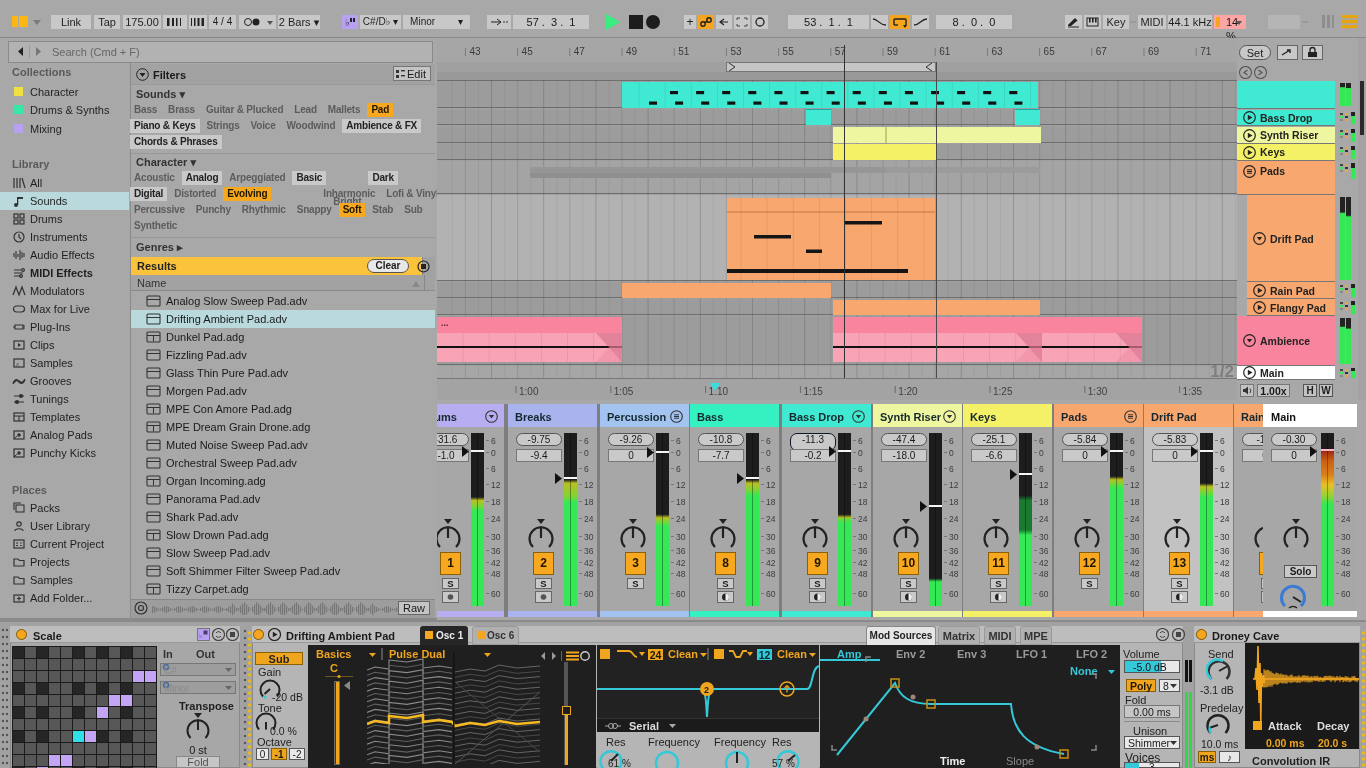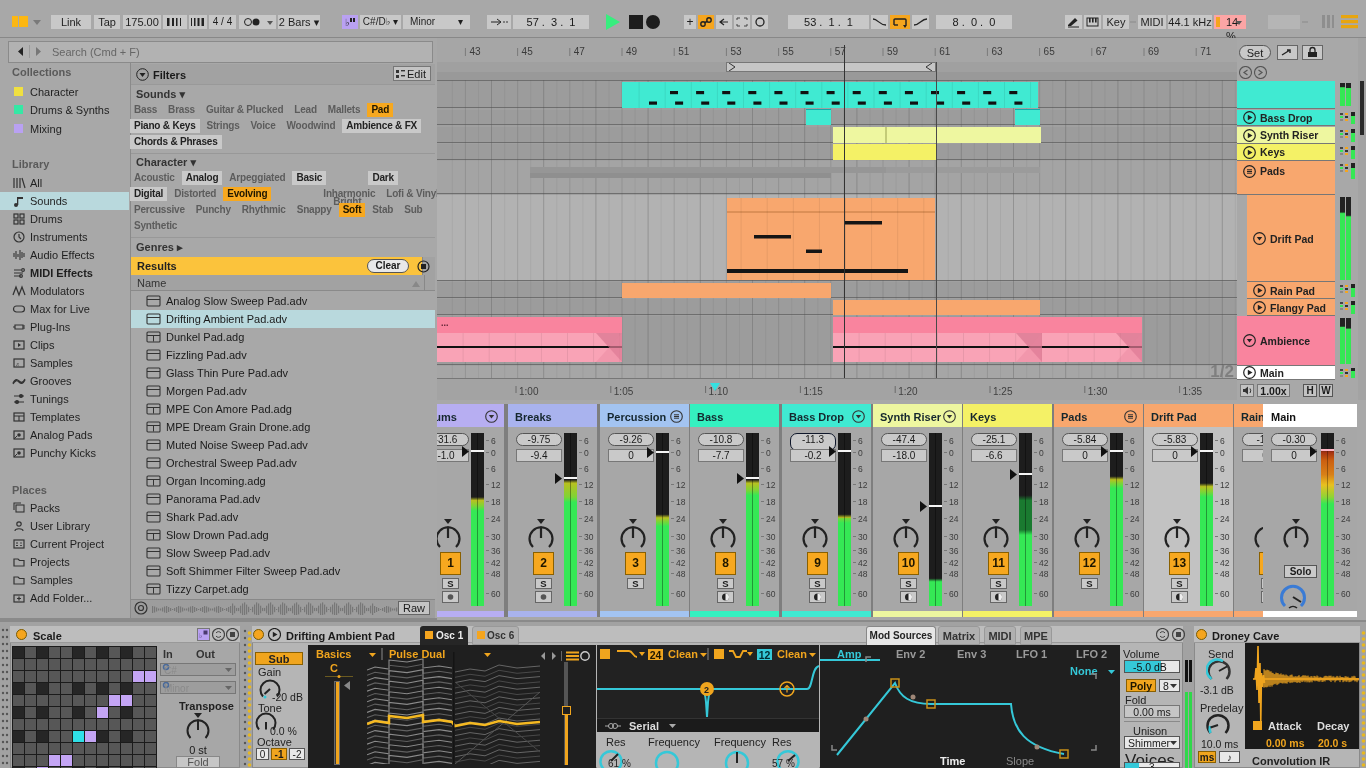--- a/index.html
+++ b/index.html
@@ -2586,21 +2586,21 @@
 <div class="ab" style="left:1125px;top:694px;width:40px;height:11px;font-size:11px;color:#222;">Fold</div>
 <div class="ab" style="left:1124px;top:705px;width:56px;height:13px;background:#c6c6c6;border:1px solid #777;text-align:center;line-height:12px;font-size:10.5px;">0.00 ms</div>
 <div class="ab" style="left:1124px;top:721px;width:56px;height:1px;background:#8a8a8a;"></div>
 <div class="ab" style="left:1125px;top:725px;width:48px;height:11px;font-size:11px;color:#222;padding-left:8px;">Unison</div>
 <div class="ab" style="left:1124px;top:736px;width:56px;height:13px;background:#e8e8e8;border:1px solid #555;">
     <div style="position:absolute;left:3px;top:0;font-size:10.5px;">Shimmer</div>
     <svg width="7" height="4" style="position:absolute;right:2px;top:4px;">
       <path d="M0 0 h7 l-3.5 4z" fill="#333"></path>
     </svg>
   </div>
-<div class="ab" style="left:1125px;top:751px;width:44px;height:11px;font-size:17px;color:#222;">Voices</div>
+<div class="ab" style="left:1125px;top:751px;width:44px;height:11px;font-size:12px;color:#222;">Voices</div>
 <div class="ab" style="left:1124px;top:762px;width:56px;height:6px;background:#e8e8e8;border:1px solid #555;">
     <div style="position:absolute;left:0;top:0;width:14px;height:5px;background:#35c8d8;"></div>
     <div style="position:absolute;left:24px;top:-1px;font-size:10px;">3</div>
   </div>
 <div class="ab" style="left:1185px;top:660px;width:3px;height:22px;background:#111;"></div>
 <div class="ab" style="left:1189px;top:660px;width:3px;height:22px;background:#111;"></div>
 <div class="ab" style="left:1185px;top:692px;width:3px;height:76px;background:#30d84a;"></div>
 <div class="ab" style="left:1189px;top:692px;width:3px;height:76px;background:#30d84a;"></div>
 <div class="ab" style="left:1194px;top:626px;width:166px;height:142px;background:#b5b5b5;border:1px solid #8a8a8a;"></div>
 <div class="ab" style="left:1194px;top:626px;width:166px;height:17px;background:#bdbdbd;border-bottom:1px solid #999;"></div>

